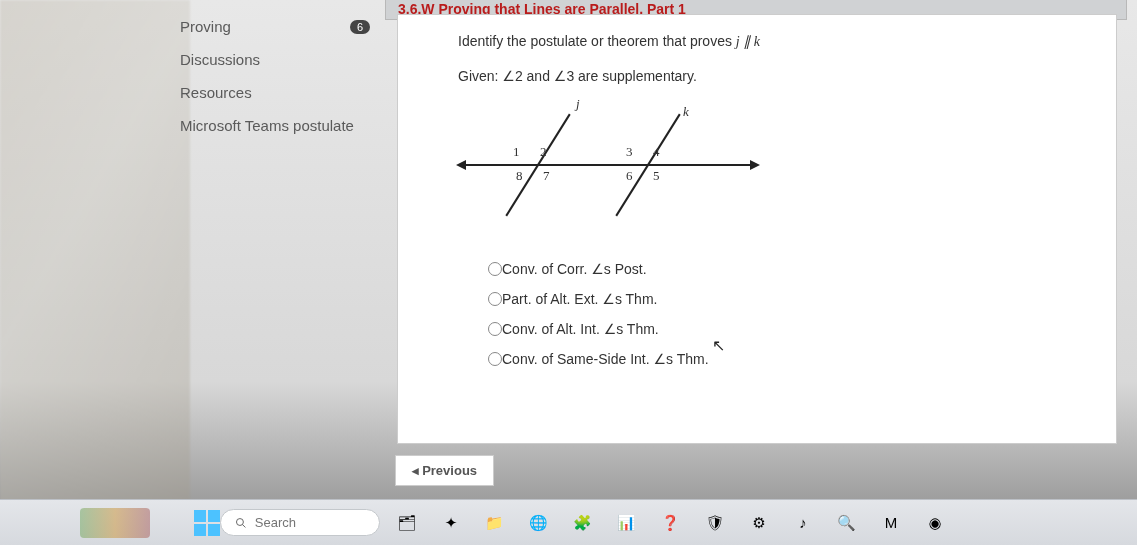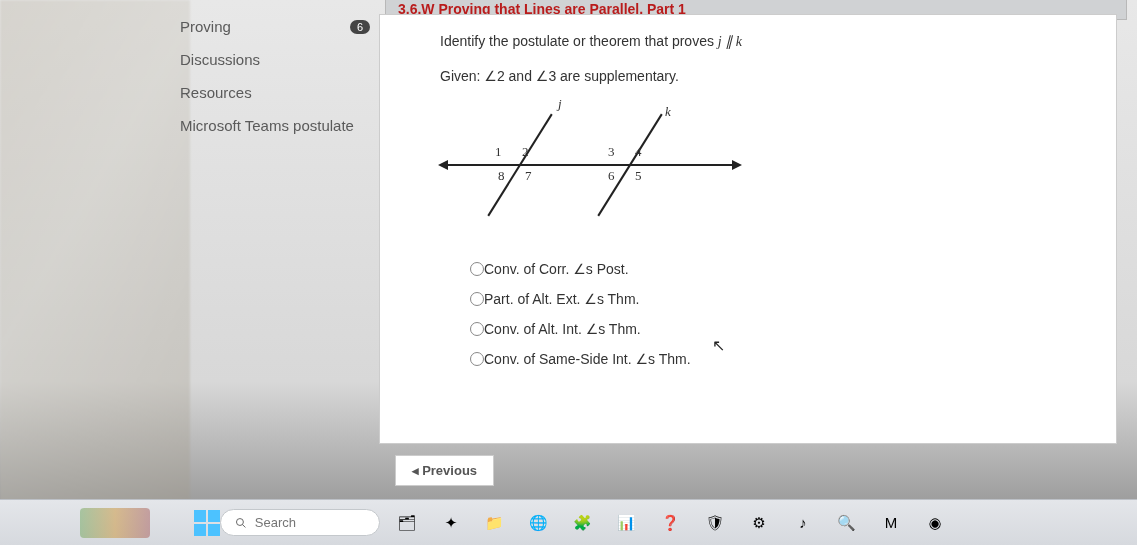--- a/index.html
+++ b/index.html
@@ -58,21 +58,21 @@
       font-size: 14px;
       padding: 1px 12px;
       border: 1px solid #b8b8b8;
       border-top: none;
       overflow: hidden;
       white-space: nowrap;
     }
     
     .qpanel {
       position: absolute;
-      left: 379px;
+      left: 397px;
       top: 14px;
       right: 20px;
       height: 430px;
       background: #fff;
       border: 1px solid #ccc;
       padding: 18px 28px 18px 60px;
       color: #333;
       font-size: 14px;
     }
     .q-line1 { margin-bottom: 18px; }

